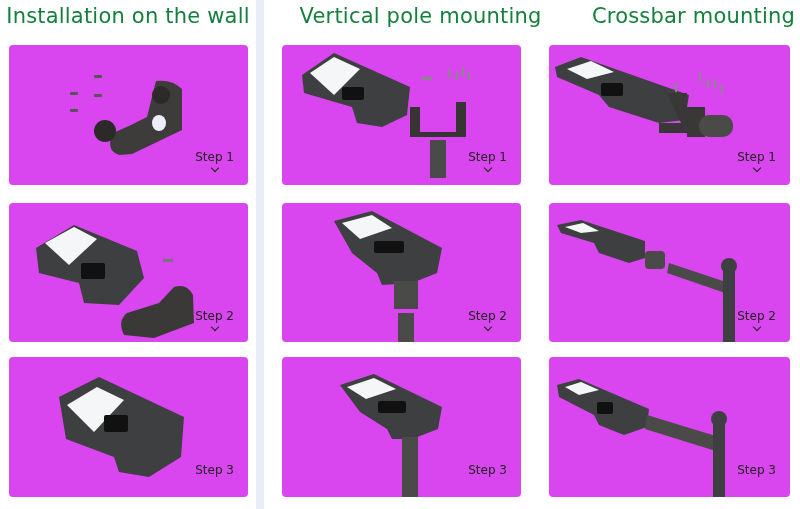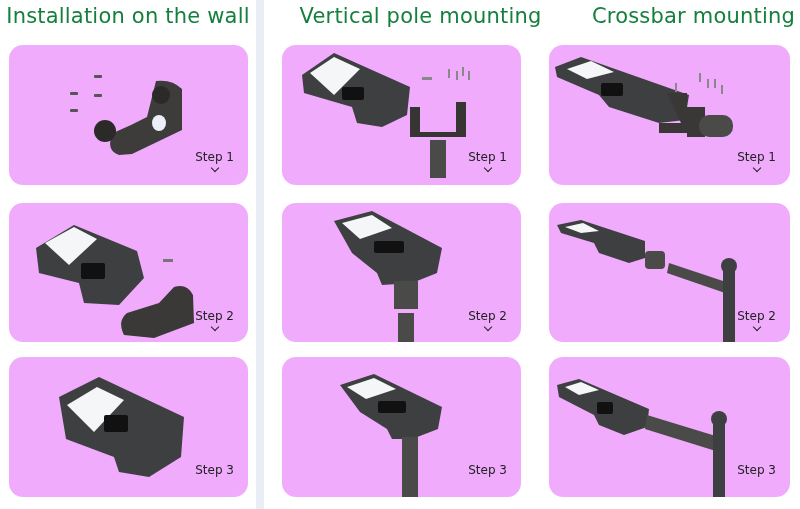--- a/index.html
+++ b/index.html
@@ -1,21 +1,21 @@
 <!DOCTYPE html>
 <html><head>
 <meta charset="utf-8">
 <style>
   * { box-sizing: border-box; margin: 0; padding: 0; }
   html, body { width: 800px; height: 509px; overflow: hidden; background: #ffffff; }
   body { font-family: "DejaVu Sans", sans-serif; color: #1a1a1a; position: relative; }
   .gutter { position: absolute; top: 0; height: 509px; background: #e9edf5; }
   .col { position: absolute; top: 0; height: 509px; background: #ffffff; }
   .col-title { position: absolute; top: 4px; left: 0; right: 0; text-align: center; font-size: 21px; font-weight: normal; letter-spacing: 0.2px; color: #15803d; }
-  .card { position: absolute; background: #f0abfc; border-radius: 14px; overflow: hidden; }
+  .card { position: absolute; background: #d946ef; border-radius: 4px; overflow: hidden; }
   .step { position: absolute; right: 14px; font-size: 12px; color: #222; text-align: center; }
   .step .chev { display: block; margin: 1px auto 0; width: 6px; height: 6px; border-right: 1.5px solid #222; border-bottom: 1.5px solid #222; transform: rotate(45deg); }
   .illus { position: absolute; left: 0; top: 0; }
 </style>
 </head>
 <body>
 
 <div class="gutter" style="left:256px;width:8px;"></div>
 <div class="gutter" style="left:533px;width:8px;"></div>
 

